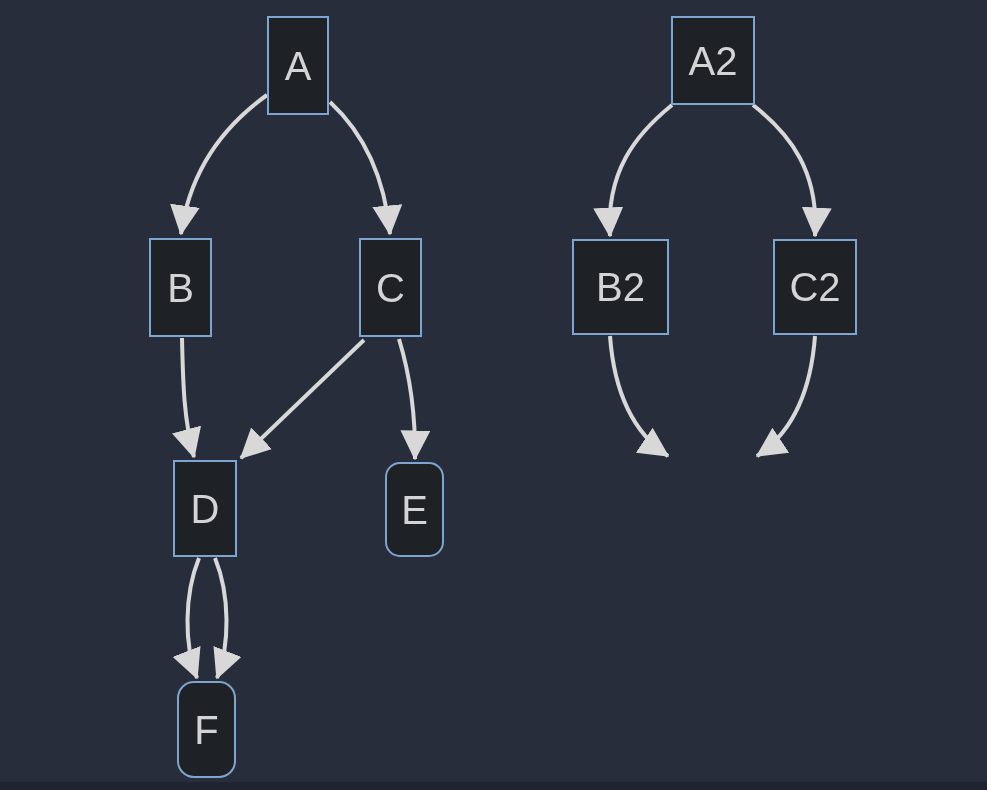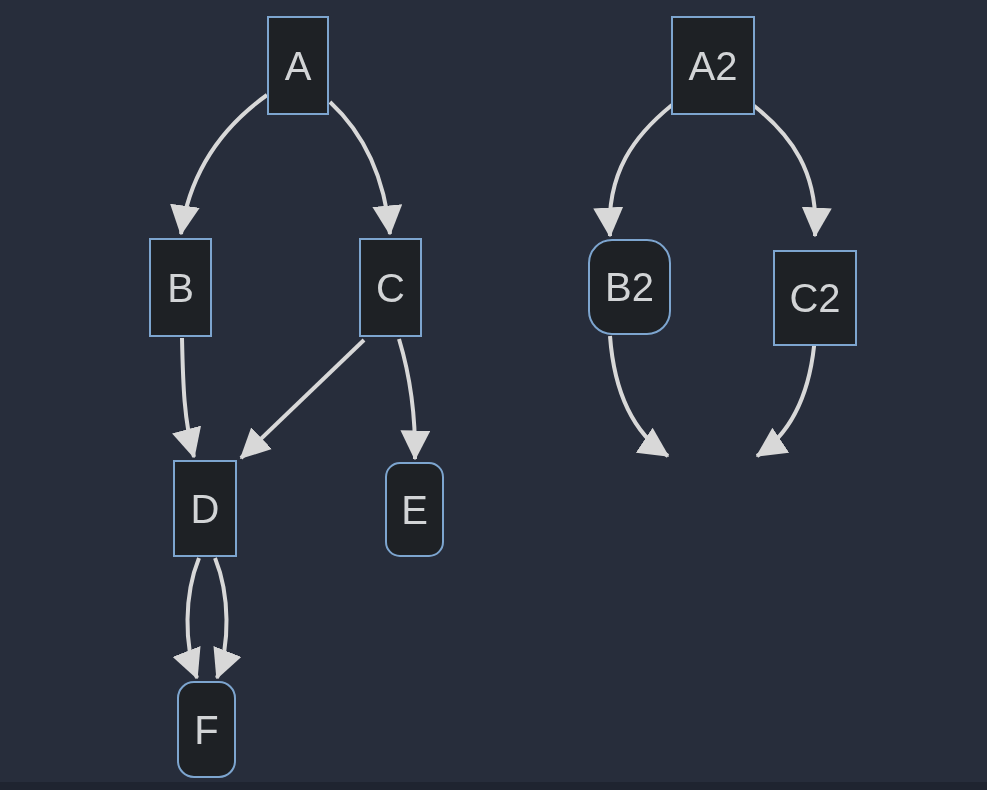--- a/index.html
+++ b/index.html
@@ -97,24 +97,24 @@
   <div class="node" style="left:173px; top:460px; width:64px; height:97px;">
     <span>D</span>
   </div>
   <div class="node rounded" style="left:385px; top:462px; width:59px; height:95px;">
     <span>E</span>
   </div>
   <div class="node rounded-big" style="left:177px; top:681px; width:59px; height:97px;">
     <span>F</span>
   </div>
 
-  <div class="node" style="left:671px; top:16px; width:84px; height:99px;">
+  <div class="node" style="left:671px; top:16px; width:84px; height:89px;">
     <span>A2</span>
   </div>
-  <div class="node" style="left:588px; top:239px; width:83px; height:96px;border-radius:24px;">
+  <div class="node" style="left:572px; top:239px; width:97px; height:96px;">
     <span>B2</span>
   </div>
-  <div class="node" style="left:773px; top:239px; width:84px; height:96px;margin-top:11px;">
+  <div class="node" style="left:773px; top:239px; width:84px; height:96px;">
     <span>C2</span>
   </div>
 
   <div class="bottom-strip"></div>
 </div>
 
 </body></html>

